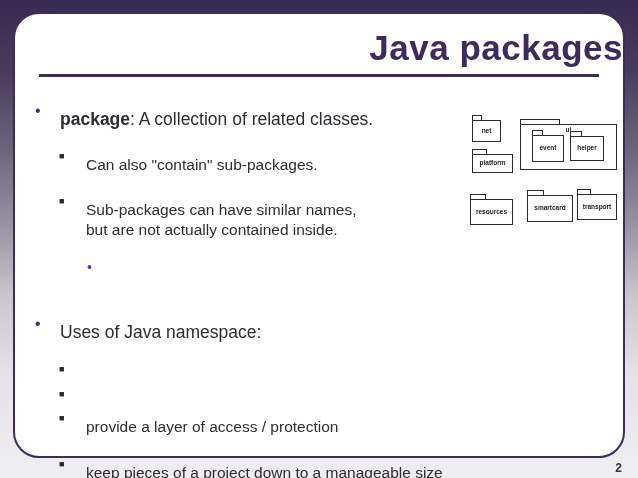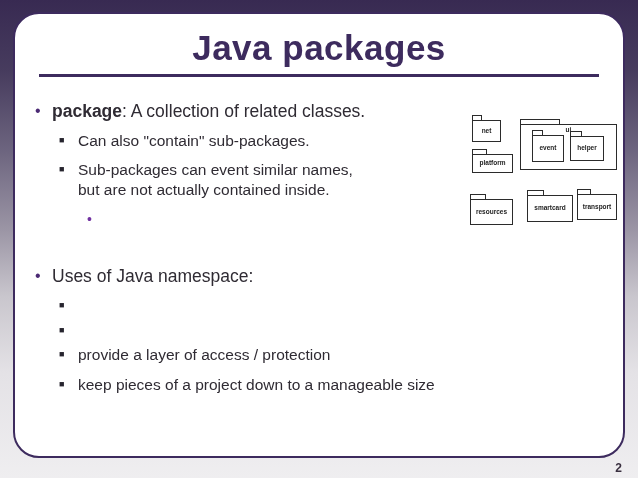--- a/index.html
+++ b/index.html
@@ -15,36 +15,36 @@
   .slide {
     position: absolute; left: 13px; top: 12px;
     width: 612px; height: 446px;
     background: #ffffff;
     border: 2px solid #3d2b5e;
     border-radius: 26px;
     box-sizing: border-box;
   }
   .slide-title {
     margin: 14px 0 0 0;
-    text-align: center;
+    text-align: right;
     font-size: 35px;
     font-weight: 700;
     color: #3d2b5e;
     letter-spacing: 0.5px;
   }
   .title-rule {
     height: 3px; background: #3d2b5e;
     width: 560px; margin: 6px auto 0 auto;
   }
   .content {
     position: absolute; left: 20px; top: 86px; width: 486px;
   }
   .li { display: flex; align-items: flex-start; color: #2f2b33; }
   .blt { flex: 0 0 auto; line-height: 1.3; }
-  .li p { margin: 0; line-height: 1.3; }
+  .li p { margin: 8px; line-height: 1.3; }
   .l1 { font-size: 17.5px; margin-bottom: 8px; }
   .l1 .blt { width: 17px; color: #4b2a74; font-size: 16px; padding-top: 1px; }
   .l1 .term { font-weight: 700; }
   .l2 { font-size: 15.5px; margin: 0 0 9px 24px; }
   .l2 .blt { width: 19px; color: #26242e; font-size: 9px; padding-top: 4px; }
   .l3 { margin: 1px 0 0 52px; font-size: 15px; }
   .l3 .blt { width: 15px; color: #7030a0; font-size: 14px; padding-top: 1px; }
   .code {
     font-family: "DejaVu Sans Mono", monospace;
     color: #595959; font-size: 14.5px; letter-spacing: 0.3px;
@@ -96,21 +96,21 @@
       <p><span class="term">package</span><span>: A collection of related classes.</span></p>
     </div>
 
     <div class="li l2">
       <span class="blt">■</span>
       <p>Can also "contain" sub-packages.</p>
     </div>
 
     <div class="li l2">
       <span class="blt">■</span>
-      <p><span class="em">Sub-packages</span><span> can event similar names,</span><br><span>but are not actually contained inside.</span></p>
+      <p><span class="em">Sub-packages</span><span> can have similar names,</span><br><span>but are not actually contained inside.</span></p>
     </div>
 
     <div class="li l3">
       <span class="blt">•</span>
     </div>
 
     <div class="li l1 sec2">
       <span class="blt">•</span>
       <p>Uses of Java namespace:</p>
     </div>

